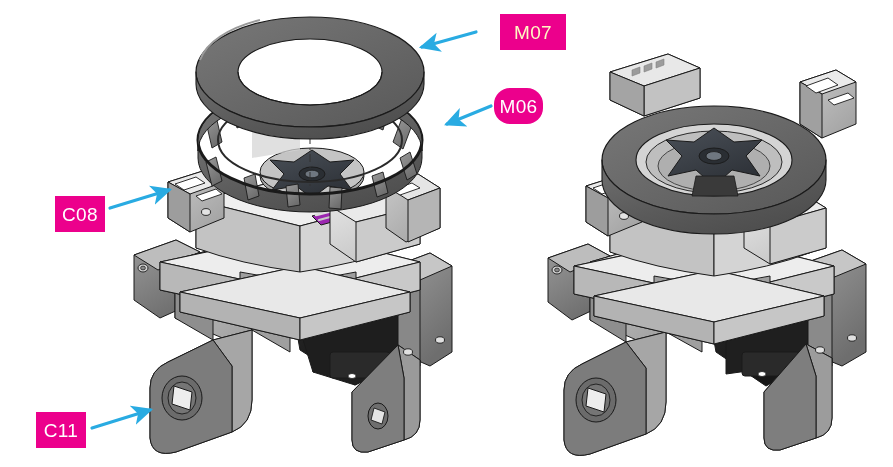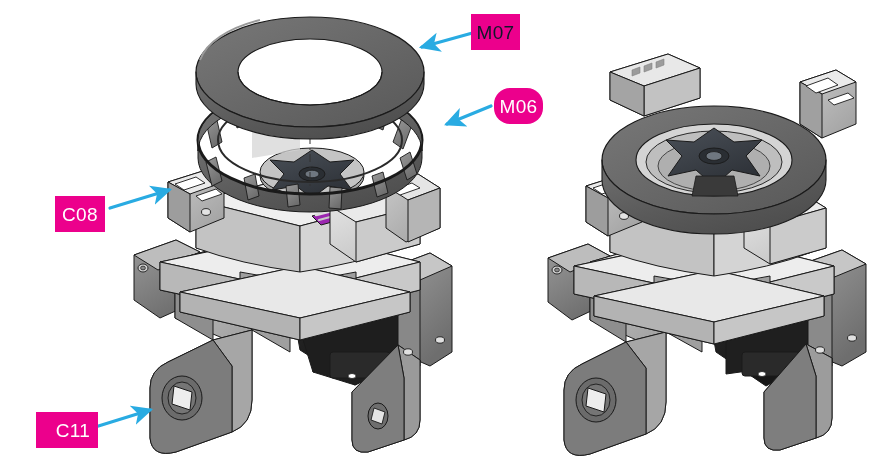--- a/index.html
+++ b/index.html
@@ -325,26 +325,26 @@
     </g>
 
     <g fill="none" stroke="#29ABE2" stroke-width="3.2" stroke-linecap="round">
       <line x1="476" y1="32" x2="422" y2="47" marker-end="url(#arrowHead)" stroke="#29ABE2"></line>
       <line x1="491" y1="106" x2="447" y2="124" marker-end="url(#arrowHead)" stroke="#29ABE2"></line>
       <line x1="110" y1="208" x2="169" y2="190" marker-end="url(#arrowHead)" stroke="#29ABE2"></line>
       <line x1="92" y1="428" x2="150" y2="410" marker-end="url(#arrowHead)" stroke="#29ABE2"></line>
     </g>
   </svg>
 
-  <div class="callout" id="lbl-m07" style="left: 471px; top: 14px; width: 49px; height: 36px; background: rgb(236, 0, 140); color: #0f172a;">
+  <div class="callout" id="lbl-m07" style="left: 500px; top: 14px; width: 66px; height: 36px; background: rgb(236, 0, 140); color: #fef9c3;">
     <span>M07</span>
   </div>
   <div class="callout" id="lbl-m06" style="left: 494px; top: 88px; width: 49px; height: 36px; background: rgb(236, 0, 140); color: rgb(255, 255, 255); border-radius: 16px;">
     <span>M06</span>
   </div>
   <div class="callout" id="lbl-c08" style="left: 55px; top: 196px; width: 50px; height: 36px; background: rgb(236, 0, 140); color: rgb(255, 255, 255); align-items: center;">
     <span>C08</span>
   </div>
-  <div class="callout" id="lbl-c11" style="left: 36px; top: 412px; width: 50px; height: 36px; background: rgb(236, 0, 140); color: rgb(255, 255, 255); padding-left: 12px;">
+  <div class="callout" id="lbl-c11" style="left: 36px; top: 412px; width: 50px; height: 36px; background: rgb(236, 0, 140); color: rgb(255, 255, 255);">
     <span>C11</span>
   </div>
 
 </div>
 
 </body></html>

